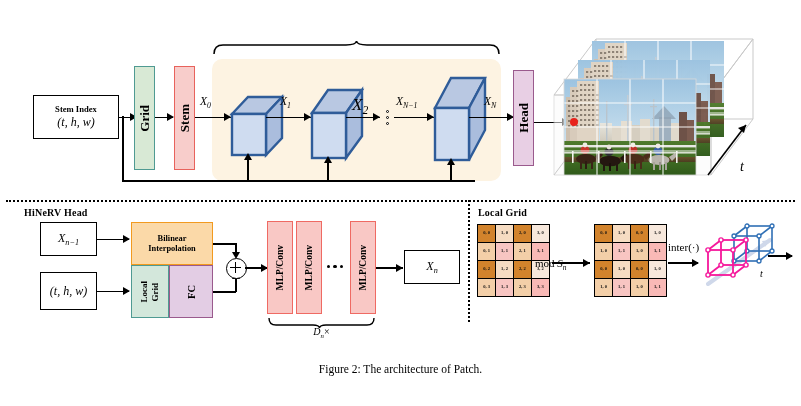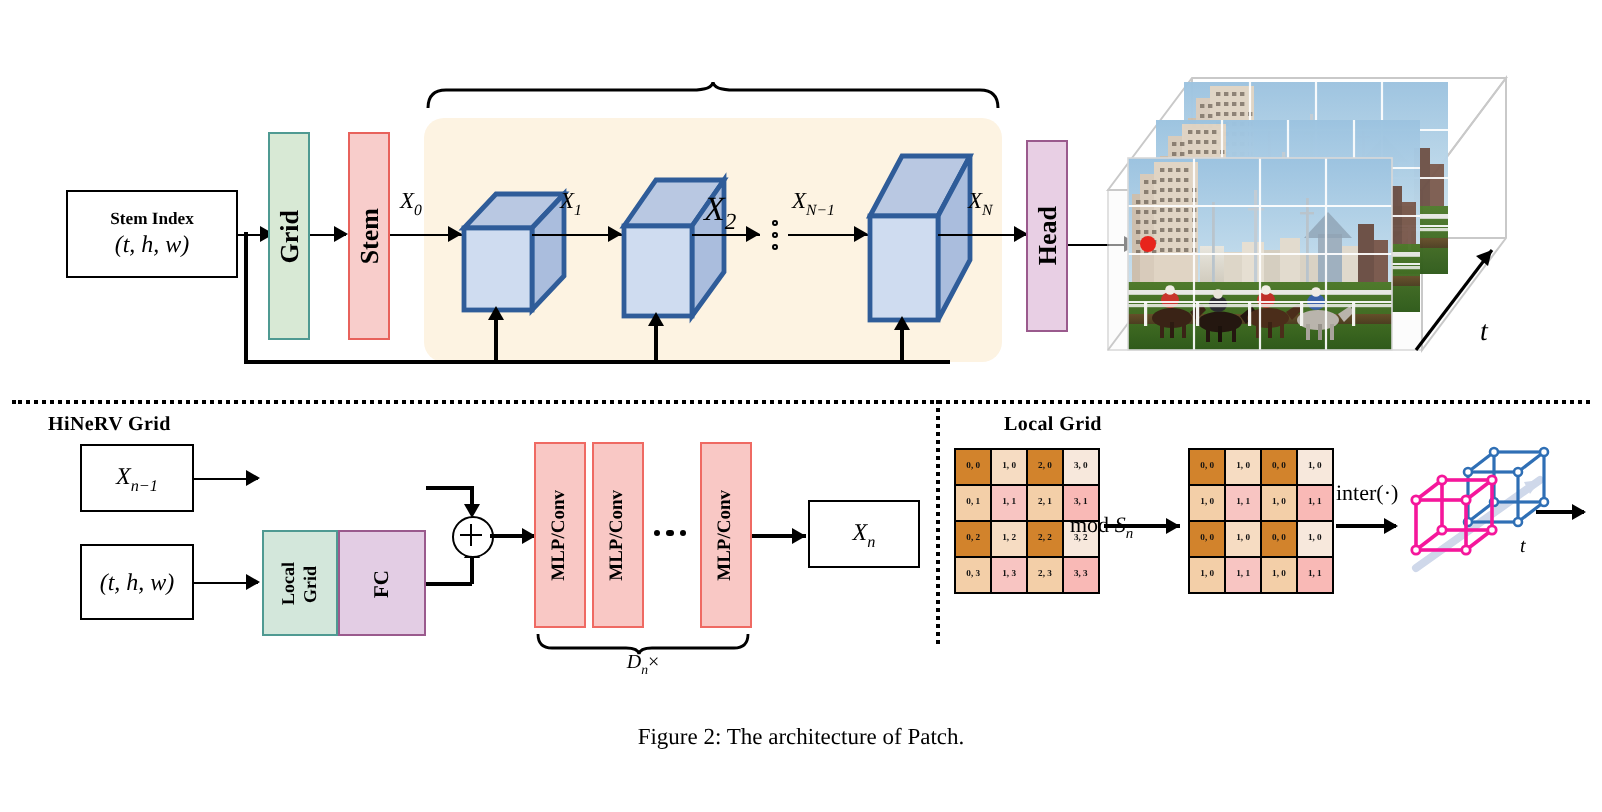--- a/index.html
+++ b/index.html
@@ -376,34 +376,39 @@
       <polygon points="198,98 190,101 196,106" fill="#000"></polygon>
     </svg>
 
     <div class="abs" style="left:22px;top:91px;width:8px;height:8px;border-radius:50%;background:#e8231c;"></div>
   </div>
   <div class="abs math" style="left:740px;top:159px;font-size:14px;">t</div>
 
   <div class="hdot" style="left:6px;top:200px;width:789px;"></div>
   <div class="vdot" style="left:468px;top:200px;height:122px;"></div>
 
-  <div class="abs sec-title" style="left:24px;top:207px;">HiNeRV Grid</div>
+  <div class="abs sec-title" style="left:24px;top:207px;">HiNeRV Head</div>
 
   <div class="abs box" style="left:40px;top:222px;width:57px;height:34px;">
     <span class="math" style="font-size:12px;">X<sub>n−1</sub></span>
   </div>
   <div class="ln hln abs" style="left:97px;top:238.5px;width:32px;"></div>
   <div class="ahead-r" style="left:123px;top:235px;"></div>
 
   <div class="abs box" style="left:40px;top:272px;width:57px;height:38px;">
     <span class="math" style="font-size:12px;">(t, h, w)</span>
   </div>
   <div class="ln hln abs" style="left:97px;top:290.5px;width:32px;"></div>
   <div class="ahead-r" style="left:123px;top:287px;"></div>
 
+  <div class="abs bilinear-box" style="left:131px;top:222px;width:82px;height:43px;display:flex;flex-direction:column;
+              align-items:center;justify-content:center;line-height:1.15;">
+    <span class="bold" style="font-size:8.4px;">Bilinear</span>
+    <span class="bold" style="font-size:8.4px;">Interpolation</span>
+  </div>
 
   <div class="abs localgrid-box vbox" style="left:131px;top:265px;width:38px;height:53px;">
     <div class="vlabel" style="font-size:9px;text-align:center;line-height:1.2;">
       <span>Local</span>
       <span style="display:block;">Grid</span>
     </div>
   </div>
 
   <div class="abs fc-box vbox" style="left:169px;top:265px;width:44px;height:53px;">
     <span class="vlabel" style="font-size:10.5px;">FC</span>
@@ -445,21 +450,21 @@
   <div class="abs" style="left:267px;top:326px;width:109px;text-align:center;font-size:10px;">
     <span class="math">D<sub>n</sub></span><span style="font-style:normal;">×</span>
   </div>
 
   <div class="ln hln abs" style="left:376px;top:267px;width:27px;"></div>
   <div class="ahead-r" style="left:396px;top:263.5px;"></div>
   <div class="abs box" style="left:404px;top:250px;width:56px;height:34px;">
     <span class="math" style="font-size:12px;">X<sub>n</sub></span>
   </div>
 
-  <div class="abs sec-title" style="left:502px;top:207px;">Local Grid</div>
+  <div class="abs sec-title" style="left:478px;top:207px;">Local Grid</div>
 
   <div class="gtab" style="left:477px;top:224px;width:71px;height:71px;grid-template-columns:repeat(4,1fr);
               grid-template-rows:repeat(4,1fr);">
       <span style="background: rgb(210, 131, 44);">0, 0</span>
       <span style="background: rgb(246, 220, 194);">1, 0</span>
       <span style="background: rgb(210, 131, 44);">2, 0</span>
       <span style="background: rgb(247, 232, 220);">3, 0</span>
       <span style="background: rgb(243, 207, 168);">0, 1</span>
       <span style="background: rgb(248, 197, 194);">1, 1</span>
       <span style="background: rgb(243, 207, 168);">2, 1</span>

